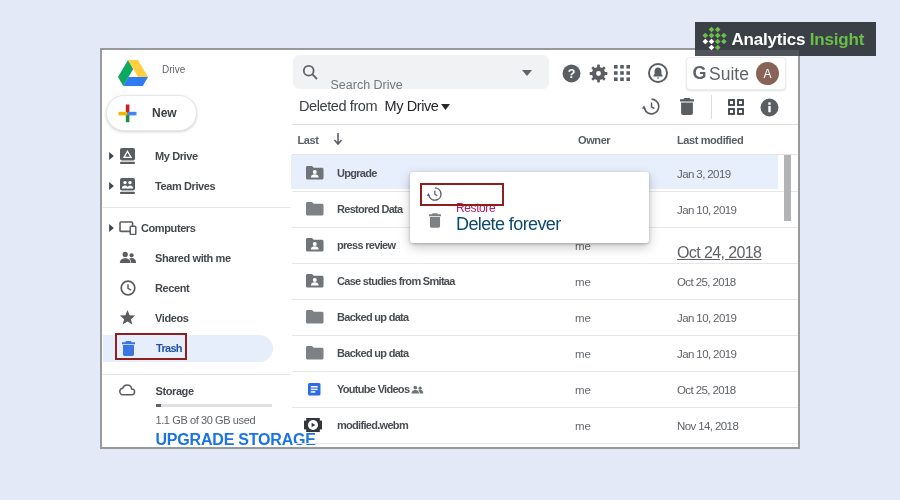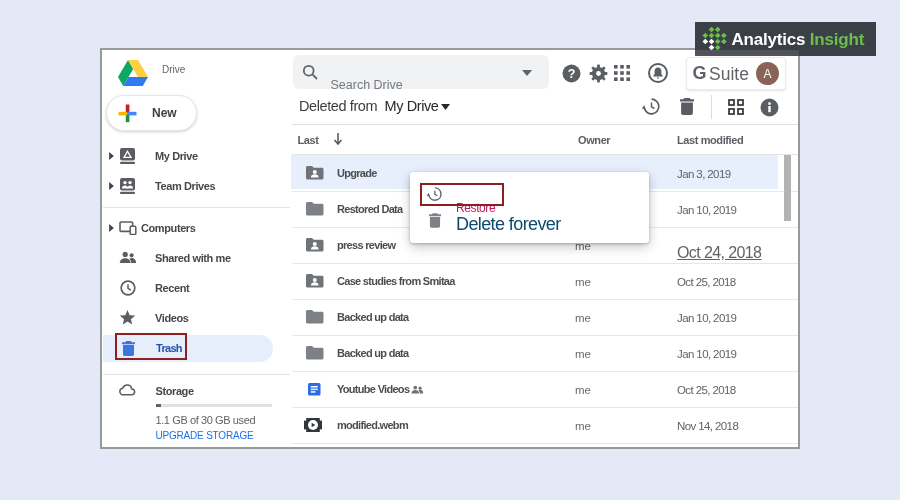--- a/index.html
+++ b/index.html
@@ -98,21 +98,21 @@
 
 <div class="abs" style="left:102.5px;top:374px;width:187px;height:1px;background:#e3e4e6;"></div>
 
 <svg class="abs" style="left:119px;top:384px;" width="18" height="12" viewBox="0 0 18 12">
   <path d="M4.4 10.8c-2 0-3.6-1.5-3.6-3.3 0-1.7 1.3-3 3-3.3C4.3 2.4 6 1 8.1 1c2.4 0 4.3 1.7 4.5 3.9 1.6 0 3 1.2 3 2.9s-1.3 3-3 3z" fill="none" stroke="#5a5e63" stroke-width="1.5"></path>
 </svg>
 <div class="txt" style="left:155.5px;top:384.5px;font-size:11px;line-height:1.2;font-weight:bold;letter-spacing:-0.4px;color:#44484d;">Storage</div>
 <div class="abs" style="left:155.5px;top:404px;width:116px;height:2.6px;background:#dfe1e5;"></div>
 <div class="abs" style="left:155.5px;top:404px;width:5px;height:2.6px;background:#5f6368;"></div>
 <div class="txt" style="left:155.5px;top:413.5px;font-size:11px;line-height:1.2;letter-spacing:-0.4px;color:#5f6368;">1.1 GB of 30 GB used</div>
-<div class="txt" style="left:155.5px;top:430px;font-size:10px;line-height:1.2;font-weight:normal;color:#1a73e8;letter-spacing:-0.2px;">UPGRADE STORAGE</div>
+<div class="txt" style="left:155.5px;top:430px;font-size:16px;line-height:1.2;font-weight:bold;color:#1a73e8;letter-spacing:-0.2px;">UPGRADE STORAGE</div>
 
 <div class="abs" style="left:293px;top:55px;width:256px;height:34px;background:#f1f2f3;border-radius:6px;"></div>
 <svg class="abs" style="left:302px;top:64px;" width="16" height="16" viewBox="0 0 16 16">
   <circle cx="6.7" cy="6.7" r="4.9" fill="none" stroke="#5f6368" stroke-width="1.8"></circle>
   <path d="M10.4 10.4L15 15" stroke="#5f6368" stroke-width="1.8"></path>
 </svg>
 <div class="txt" style="left:330.5px;top:78px;font-size:12.5px;line-height:1.2;color:#75797e;">Search Drive</div>
 <svg class="abs" style="left:522px;top:70px;" width="10" height="6" viewBox="0 0 10 6">
     <path d="M0 0h10L5 6z" fill="#5f6368"></path>
   </svg>

